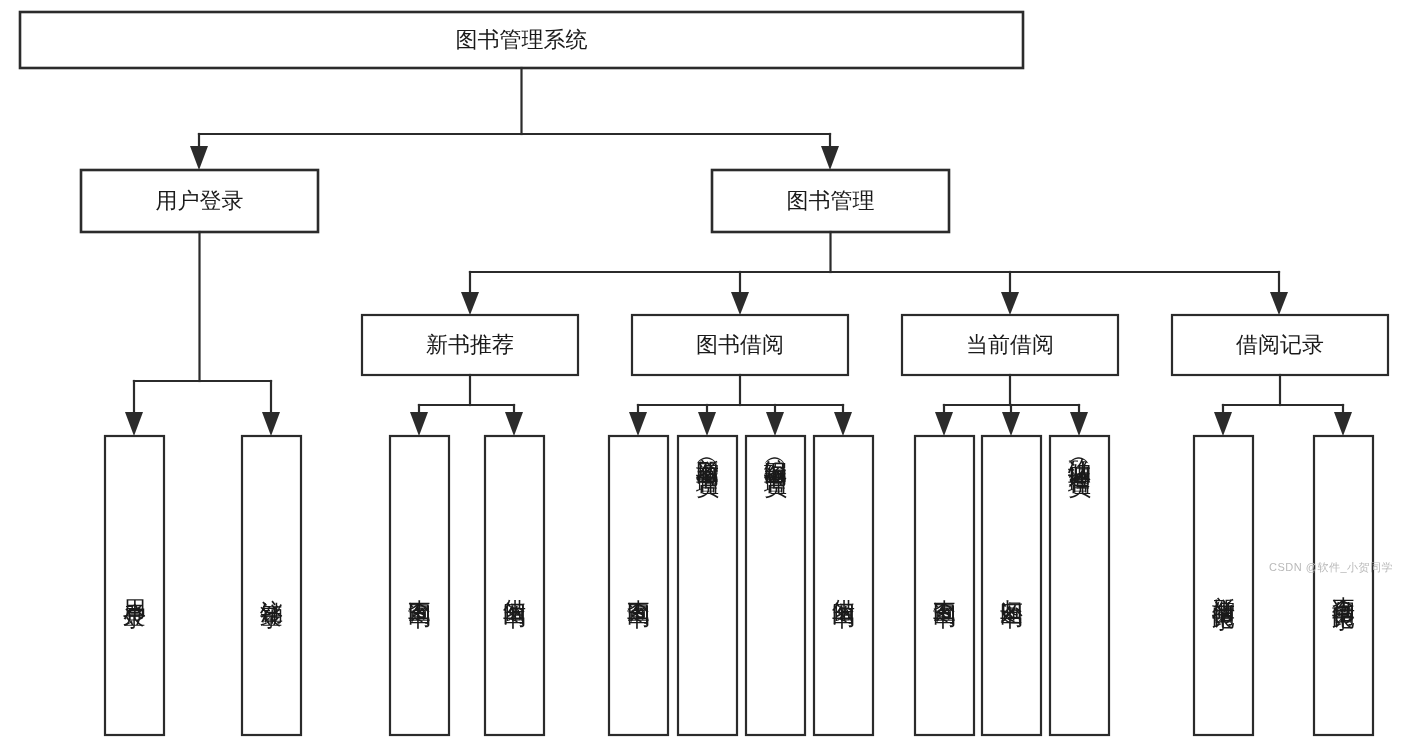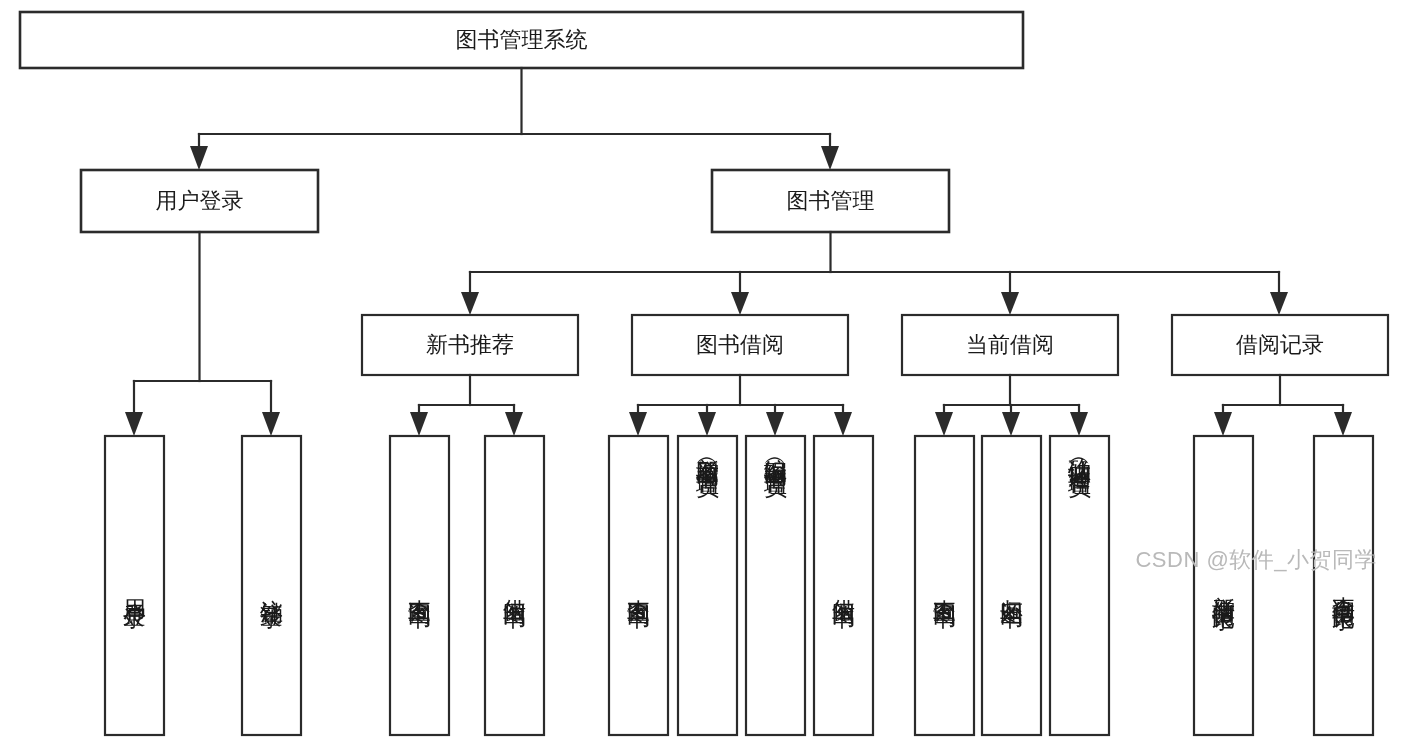--- a/index.html
+++ b/index.html
@@ -66,24 +66,24 @@
     text-orientation: upright;
     font-family: "Liberation Sans", "DejaVu Sans", sans-serif;
     font-size: 23px;
     line-height: 1.18;
     letter-spacing: 2.5px;
     color: #1a1a1a;
     white-space: nowrap;
   }
   .watermark {
     position: absolute;
-    right: 28px;
+    right: 12px;
     bottom: 8px;
     font-family: "Liberation Sans", "DejaVu Sans", sans-serif;
-    font-size: 22px;
+    font-size: 11px;
     color: #b9b9b9;
     letter-spacing: 0.5px;
     white-space: nowrap;
   }
 </style>
 </head>
 <body>
 
 <div id="diagram-root">
 

